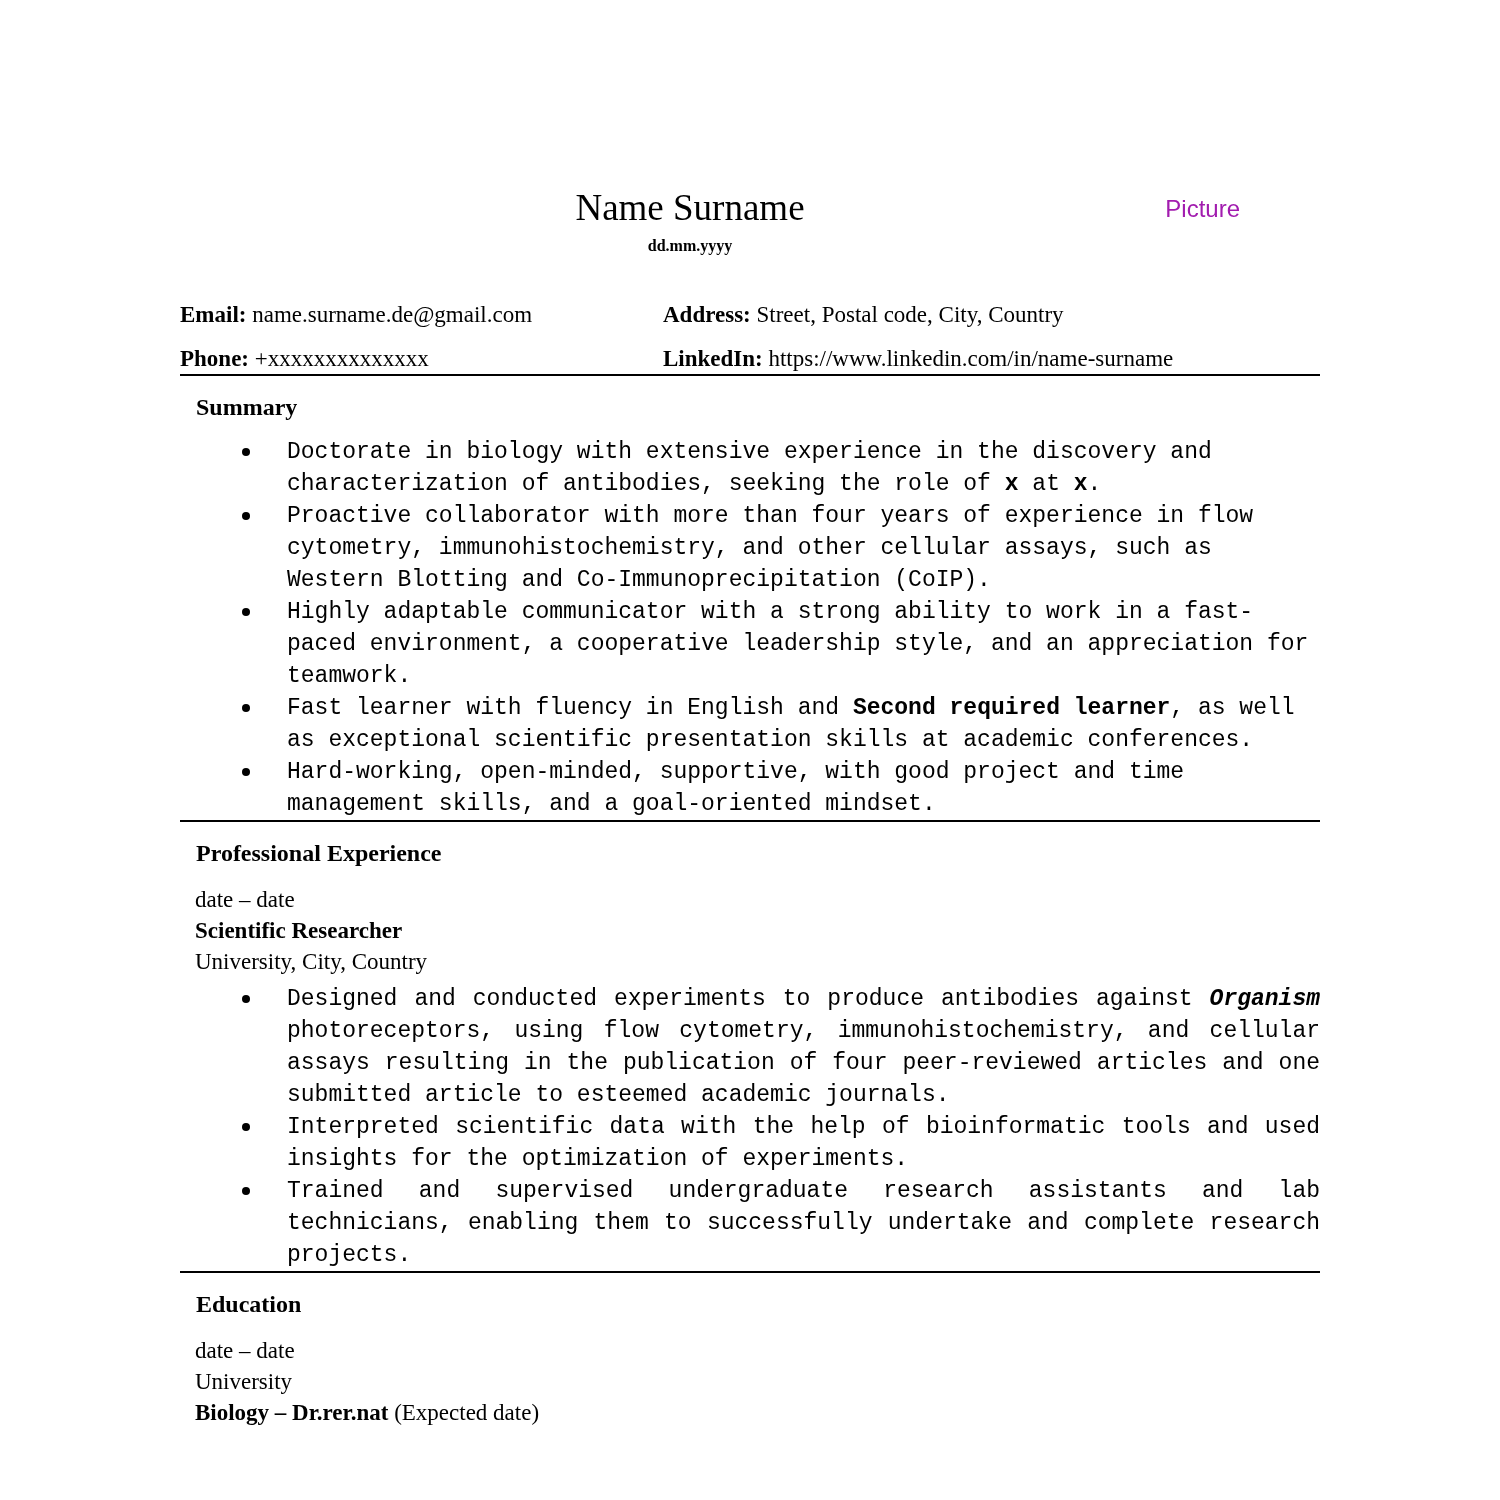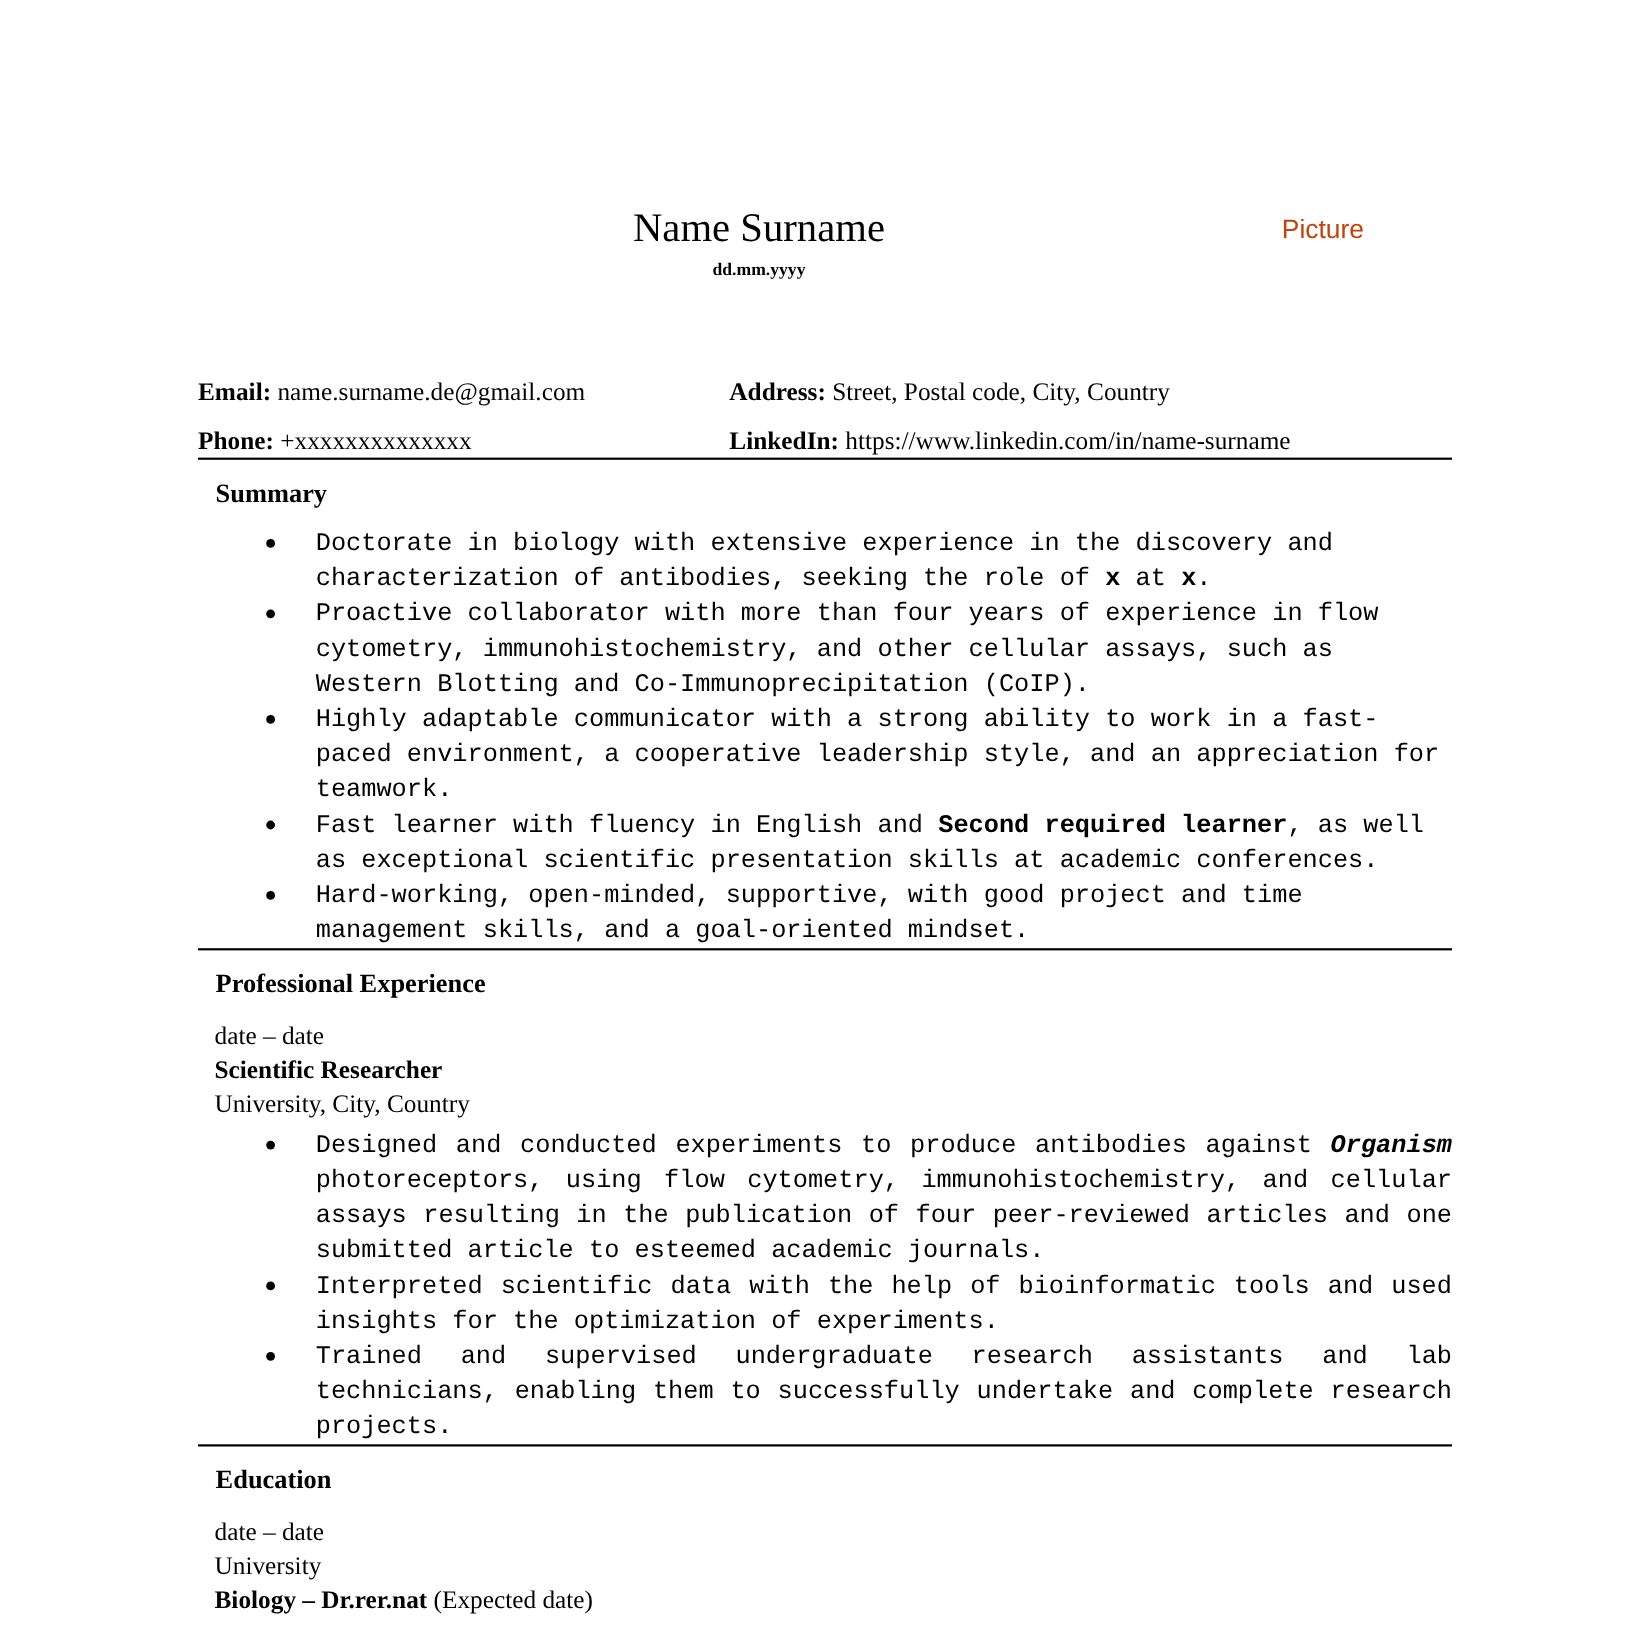--- a/index.html
+++ b/index.html
@@ -41,25 +41,25 @@
     font-weight: bold;
     line-height: 32px;
   }
   .picture-label {
     position: absolute;
     top: 10px;
     right: 80px;
     font-family: "Liberation Sans", sans-serif;
     font-size: 24px;
     line-height: 28px;
-    color: #c2410c;
+    color: #a21caf;
   }
   
   .contact {
-    margin-top: 80px;
+    margin-top: 38px;
     display: grid;
     grid-template-columns: 483px auto;
     row-gap: 14px;
     line-height: 30px;
   }
   .b { font-weight: bold; }
   .bi { font-weight: bold; font-style: italic; }
   
   hr.divider {
     border: none;

